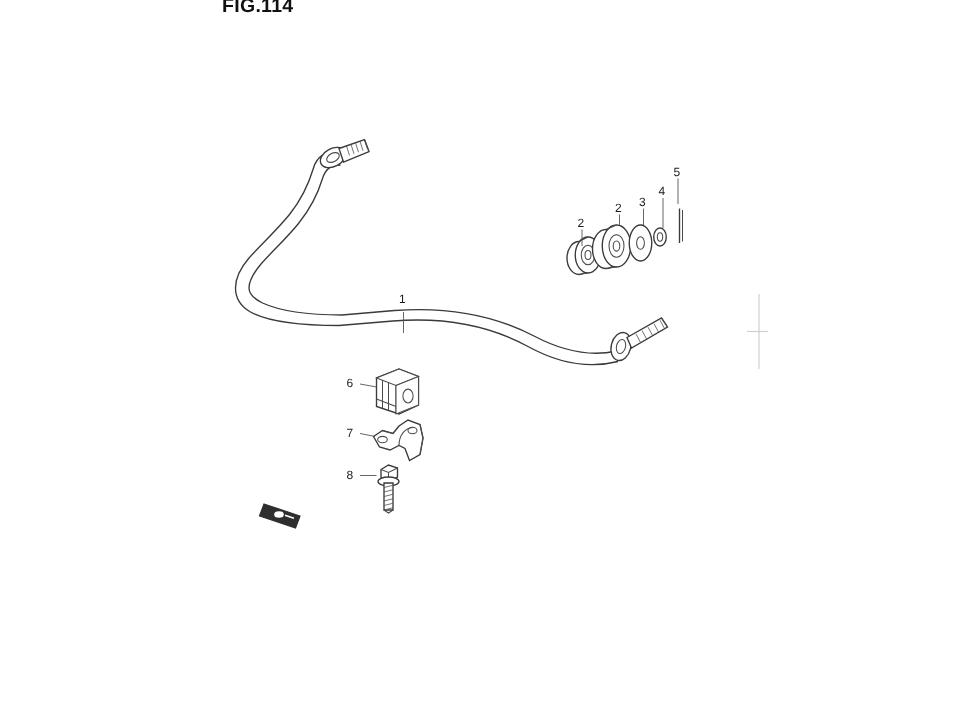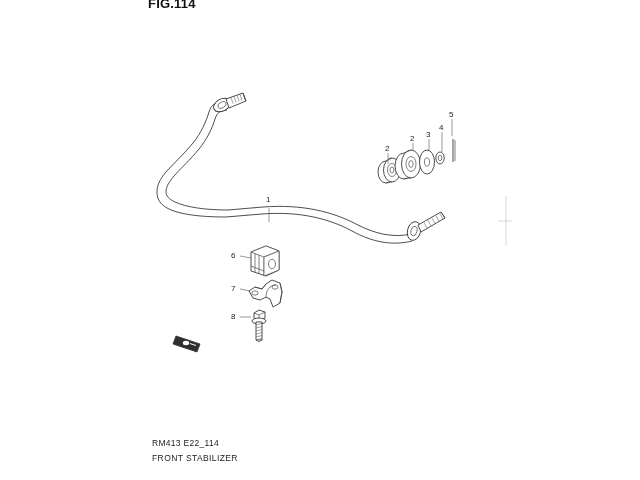--- a/index.html
+++ b/index.html
@@ -279,18 +279,14 @@
   <div class="callout" style="left:266px; top:196px;">1</div>
   <div class="callout" style="left:385px; top:145px;">2</div>
   <div class="callout" style="left:410px; top:135px;">2</div>
   <div class="callout" style="left:426px; top:131px;">3</div>
   <div class="callout" style="left:439px; top:124px;">4</div>
   <div class="callout" style="left:449px; top:111px;">5</div>
   <div class="callout" style="left:231px; top:252px;">6</div>
   <div class="callout" style="left:231px; top:285px;">7</div>
   <div class="callout" style="left:231px; top:313px;">8</div>
 
-  <div class="caption-block">
-    <div class="caption-code">RM413 E22_114</div>
-    <div class="caption-title">FRONT STABILIZER</div>
-  </div>
 
 </div>
 
 </body></html>

